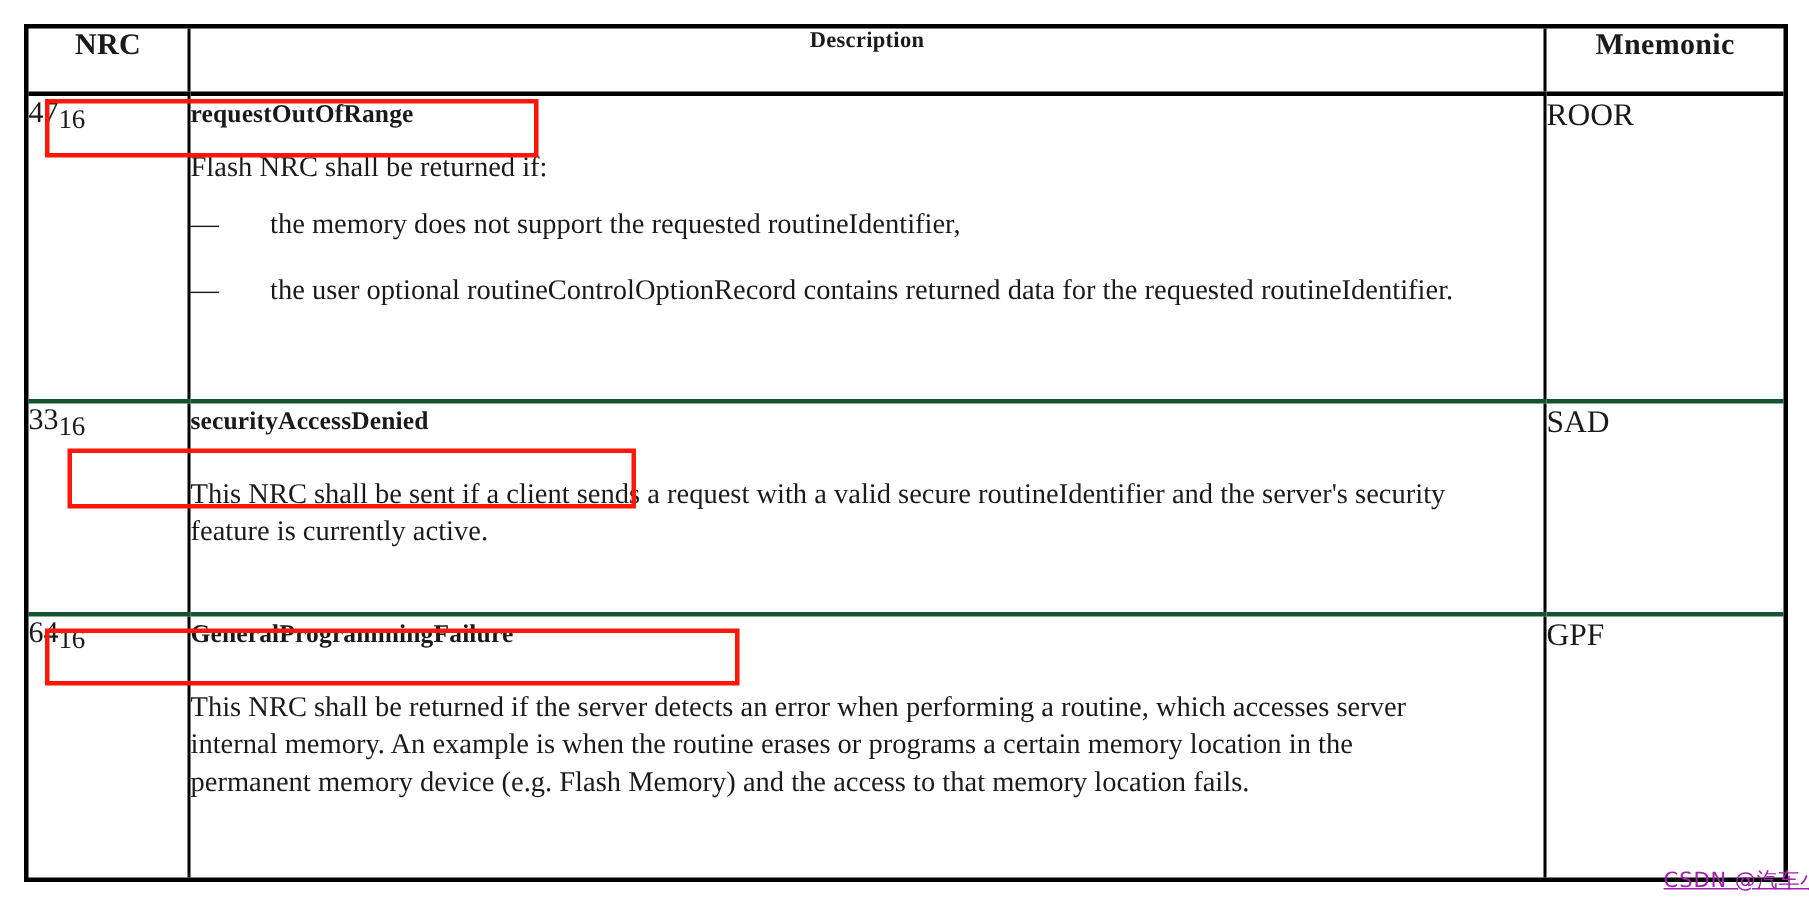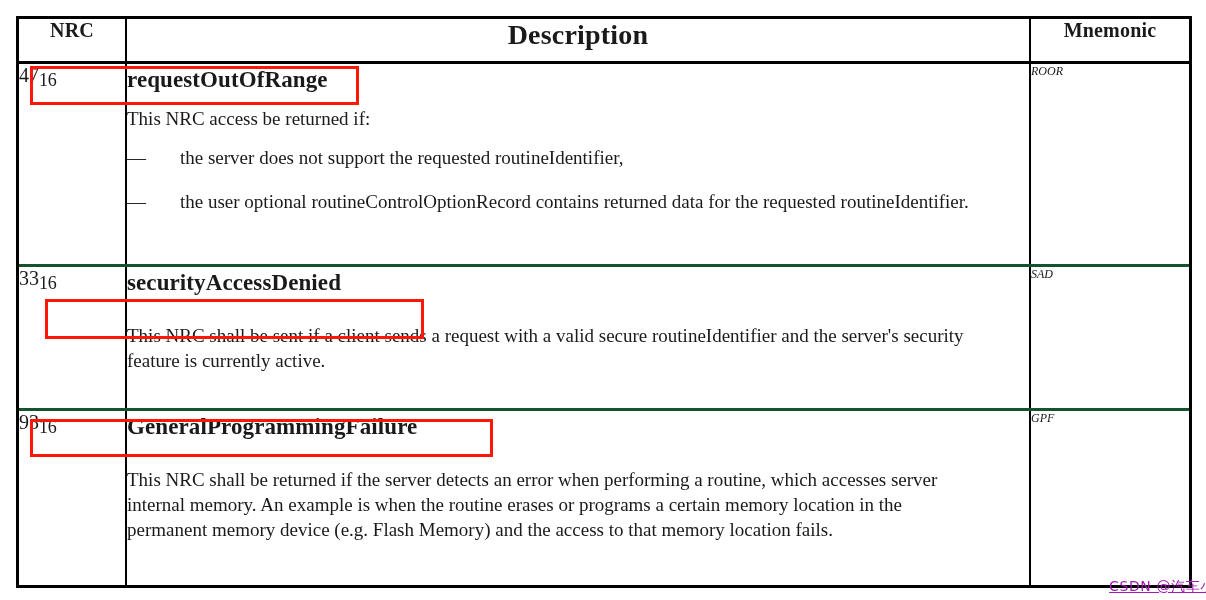--- a/index.html
+++ b/index.html
@@ -62,21 +62,21 @@
   
   thead tr { height: 43px; }
   thead th {
     border-bottom: 3px solid #000000;
     text-align: center;
     vertical-align: middle;
     font-weight: bold;
     font-size: 20px;
     letter-spacing: 0.2px;
   }
-  thead th.h-desc { font-size: 28px; }
+  thead th.h-desc { font-size: 15px; }
 
   
   tbody tr.row-sep > td { border-top: 3px solid #14532d; }
 
   td.nrc-cell {
     padding: 10px 0 0 12px;
     font-size: 20px;
     white-space: nowrap;
   }
   td.nrc-cell .sub {
@@ -88,28 +88,27 @@
     font-family: Liberation Serif, serif;
   }
 
   td.desc-cell {
     padding: 8px 14px 10px 14px;
     font-size: 19px;
     line-height: 1.30;
   }
   td.mnem-cell {
     padding: 10px 0 0 10px;
-    font-size: 12px;
+    font-size: 21px;
     white-space: nowrap;
-    font-style: italic;
   }
 
   .term {
     font-weight: bold;
-    font-size: 23px;
+    font-size: 17px;
     display: block;
     margin: 1px 0 0 0;
     letter-spacing: 0.1px;
   }
 
   .para {
     margin: 13px 0 0 0;
     max-width: 860px;
   }
   .para.tight { margin-top: 26px; max-width: 855px; }
@@ -181,25 +180,25 @@
       </thead>
 
       <tbody>
 
         <tr>
           <td class="nrc-cell">
             <span>47</span><span class="sub">16</span>
           </td>
           <td class="desc-cell">
             <span class="term">requestOutOfRange</span>
-            <div class="para">This NRC access be returned if:</div>
+            <div class="para">Flash NRC shall be returned if:</div>
             <ul class="dashlist">
               <li>
                 <span class="dash">—</span>
-                <span>the server does not support the requested routineIdentifier,</span>
+                <span>the memory does not support the requested routineIdentifier,</span>
               </li>
               <li>
                 <span class="dash">—</span>
                 <span>the user optional routineControlOptionRecord contains returned data for the requested routineIdentifier.</span>
               </li>
             </ul>
           </td>
           <td class="mnem-cell">ROOR</td>
         </tr>
 
@@ -209,21 +208,21 @@
           </td>
           <td class="desc-cell">
             <span class="term">securityAccessDenied</span>
             <div class="para tight">This NRC shall be sent if a client sends a request with a valid secure routineIdentifier and the server's security feature is currently active.</div>
           </td>
           <td class="mnem-cell">SAD</td>
         </tr>
 
         <tr class="row-sep">
           <td class="nrc-cell">
-            <span>93</span><span class="sub">16</span>
+            <span>64</span><span class="sub">16</span>
           </td>
           <td class="desc-cell">
             <span class="term">GeneralProgrammingFailure</span>
             <div class="para tight">This NRC shall be returned if the server detects an error when performing a routine, which accesses server internal memory. An example is when the routine erases or programs a certain memory location in the permanent memory device (e.g. Flash Memory) and the access to that memory location fails.</div>
           </td>
           <td class="mnem-cell">GPF</td>
         </tr>
 
       </tbody>
     </table>

